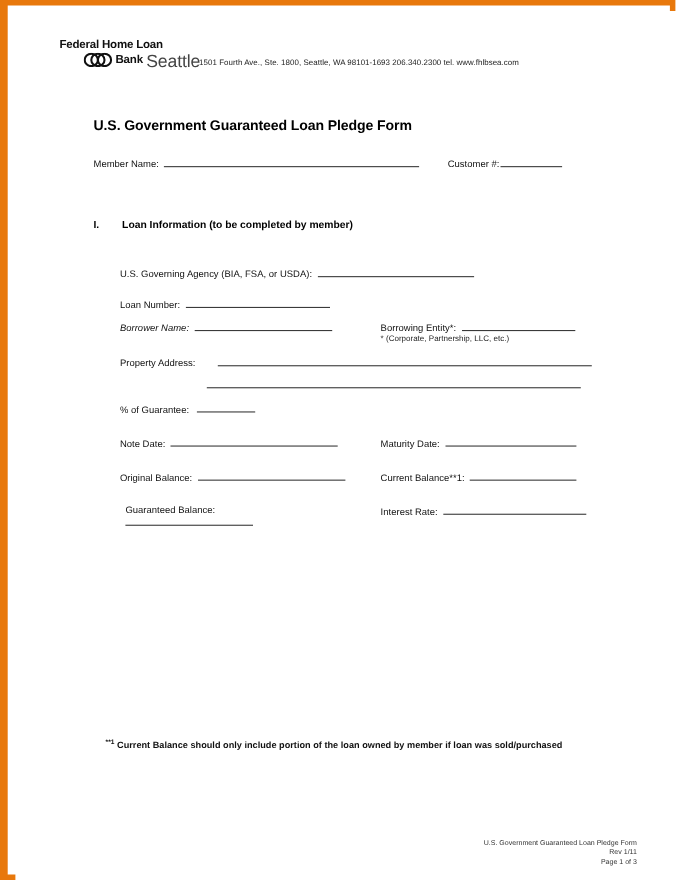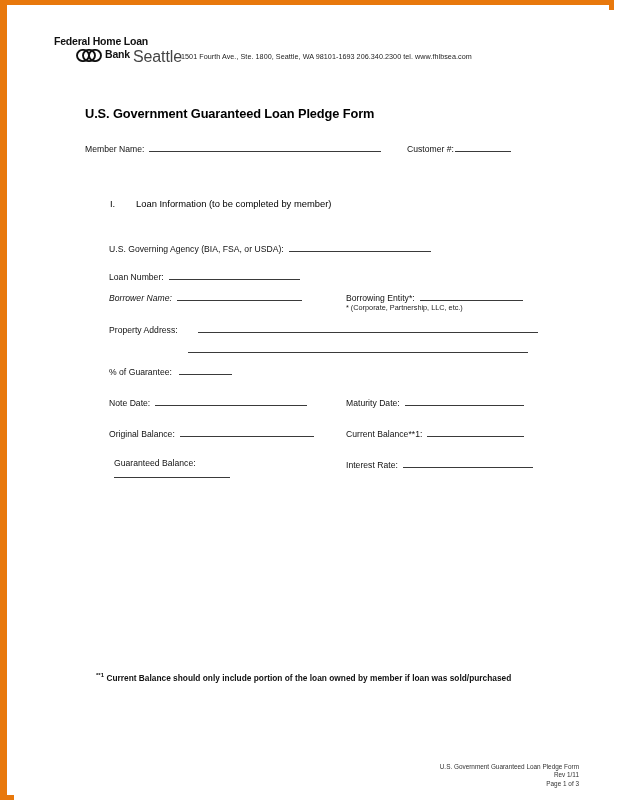--- a/index.html
+++ b/index.html
@@ -124,23 +124,22 @@
     border-bottom: 1px solid #3a3a3a;
     height: 9px;
     margin-left: 5px;
   }
 
   .section-head {
     position: absolute;
     left: 71px;
     top: 188px;
     font-size: 9.4px;
-    font-weight: normal;
+    font-weight: bold;
     color: #000;
-    margin-left: 25px;
   }
   .section-num {
     display: inline-block;
     width: 26px;
   }
 
   .footnote-small {
     position: absolute;
     font-size: 7.3px;
     color: #222;

